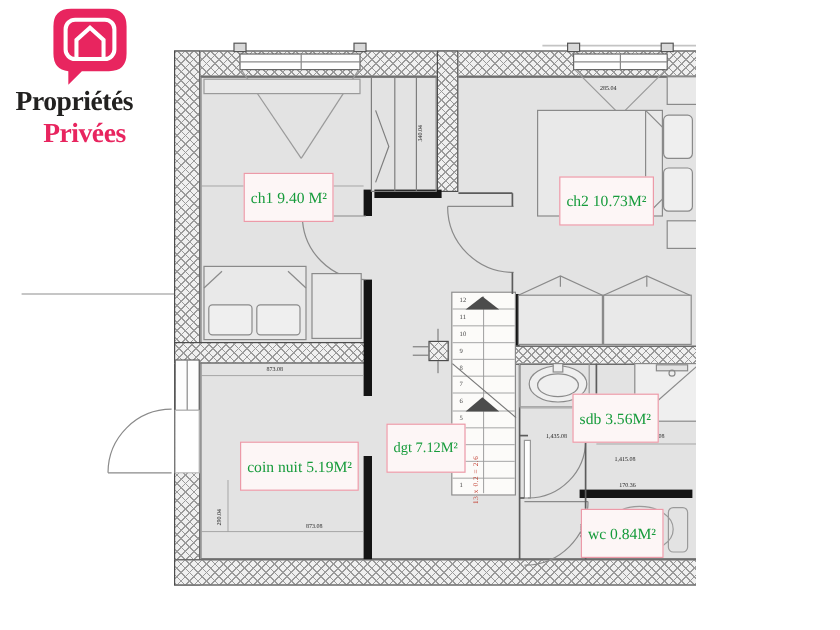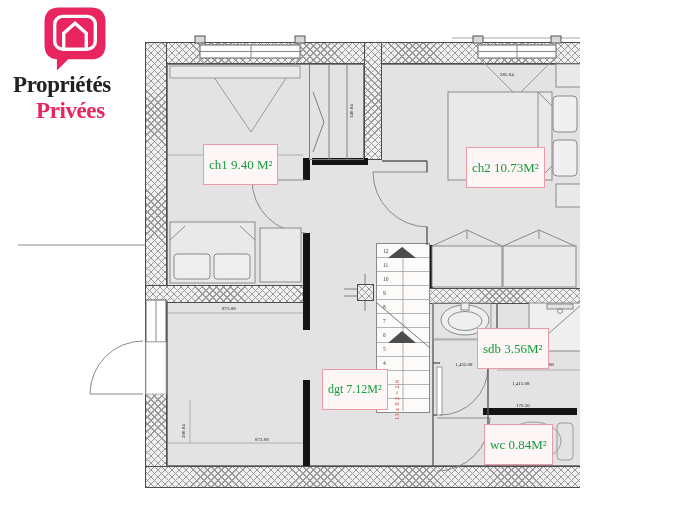--- a/index.html
+++ b/index.html
@@ -247,21 +247,22 @@
     <g stroke="#666" stroke-width="0.8">
       <line x1="344" y1="289" x2="357" y2="289"></line>
       <line x1="344" y1="296" x2="357" y2="296"></line>
       <line x1="365" y1="274" x2="365" y2="284"></line>
       <line x1="365" y1="301" x2="365" y2="311"></line>
     </g>
   </svg>
 
   <div class="rlabel" style="left:203px;top:144px;">ch1 9.40 M²</div>
   <div class="rlabel" style="left:466px;top:147px;">ch2 10.73M²</div>
-  <div class="rlabel" style="left:322px;top:369px;font-size:12px;">dgt 7.12M²</div>
+  <div class="rlabel" style="left:200px;top:368px;">coin nuit 5.19M²</div>
+  <div class="rlabel" style="left:322px;top:353px;font-size:12px;">dgt 7.12M²</div>
   <div class="rlabel" style="left:477px;top:328px;">sdb 3.56M²</div>
   <div class="rlabel" style="left:484px;top:424px;">wc 0.84M²</div>
 
   <span class="dim" style="left:235px;top:148px;">375.08</span>
   <span class="dim v" style="left:349px;top:118px;">340.04</span>
   <span class="dim" style="left:500px;top:72px;">285.04</span>
   <span class="dim" style="left:222px;top:306px;">873.08</span>
   <span class="dim v" style="left:181px;top:438px;">290.04</span>
   <span class="dim" style="left:255px;top:437px;">873.08</span>
   <span class="dim" style="left:498px;top:333px;">677.46</span>

